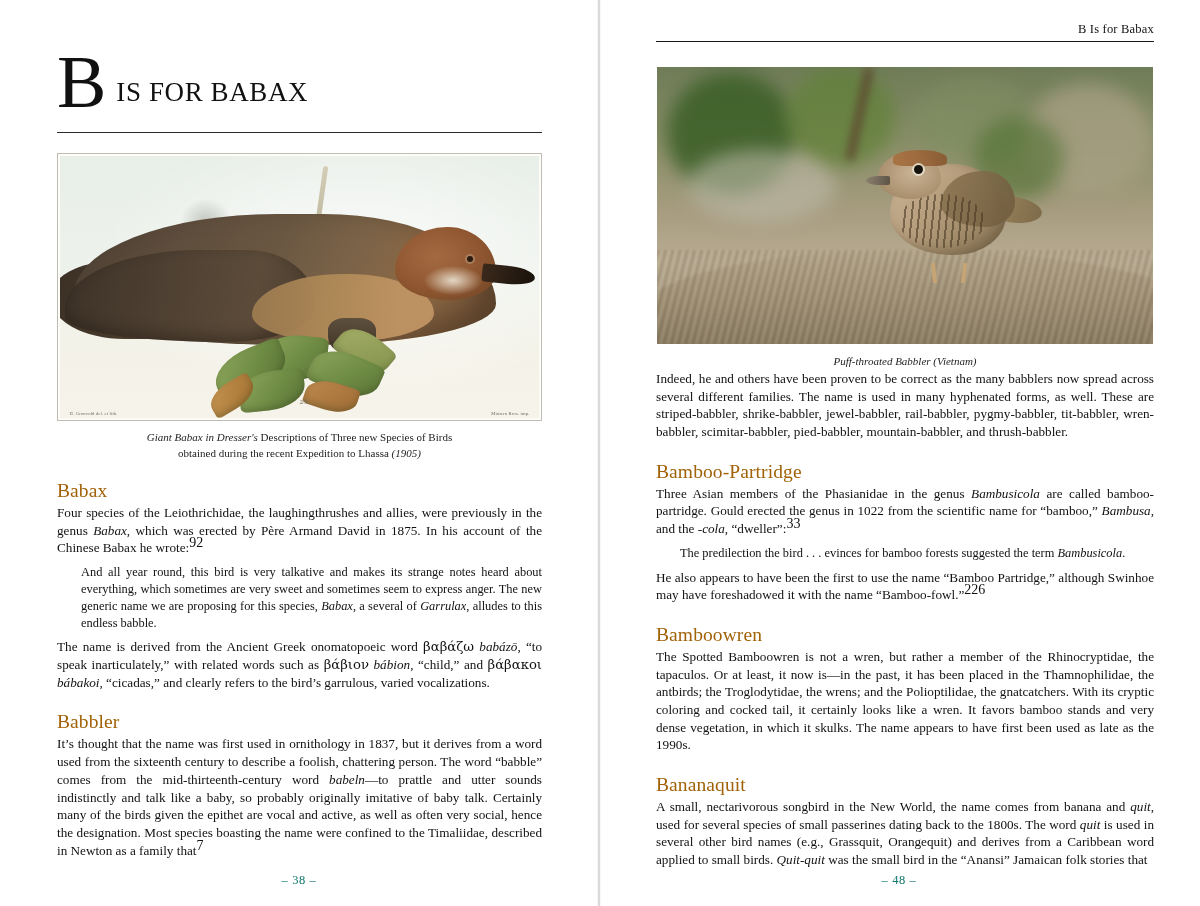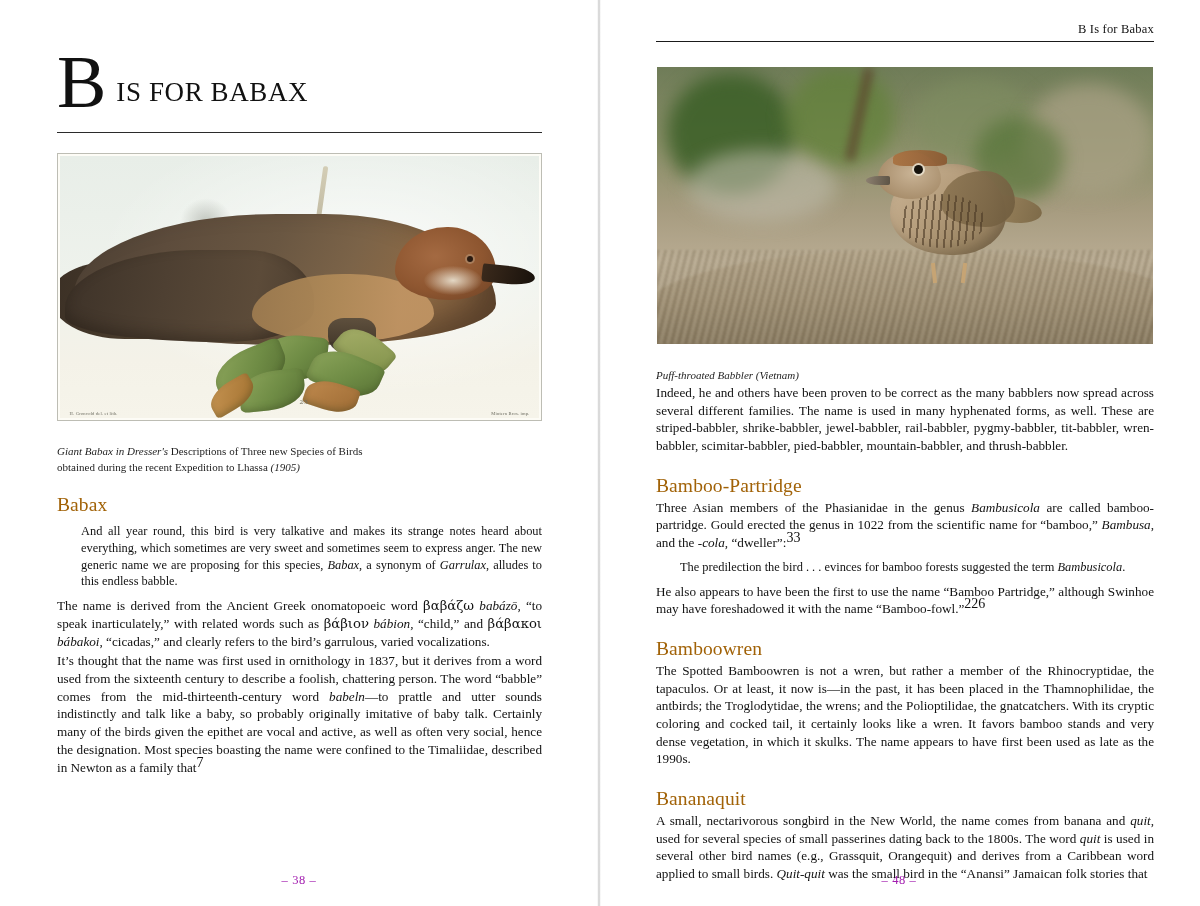--- a/index.html
+++ b/index.html
@@ -335,25 +335,25 @@
   .photo .b-leg {
     position: absolute;
     width: 4px; height: 17%;
     background: #c6a474;
     bottom: -14%;
   }
   .photo .b-leg.l1 { left: 38%; transform: rotate(-6deg); }
   .photo .b-leg.l2 { left: 58%; transform: rotate(7deg); }
 
   .fig-caption {
-    text-align: left;
+    text-align: center;
     font-size: 11px;
     font-style: italic;
     line-height: 1.45;
-    margin-top: 23px;
+    margin-top: 9px;
     color: #1d1d1d;
   }
   .fig-caption .upright { font-style: normal; }
 
   
   .entry-heading {
     font-size: 19.5px;
     font-weight: normal;
     margin: 18px 0 2px 0;
     color: #a16207;
@@ -378,21 +378,21 @@
   sup { font-size: 14px; vertical-align: super; line-height: 0; }
   em { font-style: italic; }
   .greek { font-family: "DejaVu Serif", serif; font-style: normal; }
 
   .folio {
     position: absolute;
     bottom: 18px;
     left: 0; right: 0;
     text-align: center;
     font-size: 12.5px;
-    color: #a21caf;
+    color: #0f766e;
     letter-spacing: .6px;
   }
 </style>
 </head>
 <body>
 
 <div class="spread">
 
   <div class="page page-left">
 
@@ -433,25 +433,27 @@
           </div>
         </div>
       </div>
       <figcaption class="fig-caption">
         <em>Giant Babax in Dresser's</em><span class="upright"> Descriptions of Three new Species of Birds</span><br>
         <span class="upright">obtained during the recent Expedition to Lhassa </span><em>(1905)</em>
       </figcaption>
     </figure>
 
     <h2 class="entry-heading">Babax</h2>
-
-    <blockquote class="quote"><span>And all year round, this bird is very talkative and makes its strange notes heard about everything, which sometimes are very sweet and sometimes seem to express anger. The new generic name we are proposing for this species, </span><em>Babax</em><span>, a synonym of </span><em>Garrulax</em><span>, alludes to this endless babble.</span></blockquote>
+    <p class="body"><span>Four species of the Leiothrichidae, the laughingthrushes and allies, were previously in the genus </span><em>Babax</em><span>, which was erected by Père Armand David in 1875. In his account of the Chinese Babax he wrote:</span><sup>92</sup></p>
+
+    <blockquote class="quote"><span>And all year round, this bird is very talkative and makes its strange notes heard about everything, which sometimes are very sweet and sometimes seem to express anger. The new generic name we are proposing for this species, </span><em>Babax</em><span>, a several of </span><em>Garrulax</em><span>, alludes to this endless babble.</span></blockquote>
 
     <p class="body"><span>The name is derived from the Ancient Greek onomatopoeic word </span><span class="greek">βαβάζω</span> <em>babázō</em><span>, “to speak inarticulately,” with related words such as </span><span class="greek">βάβιον</span> <em>bábion</em><span>, “child,” and </span><span class="greek">βάβακοι</span> <em>bábakoi</em><span>, “cicadas,” and clearly refers to the bird’s garrulous, varied vocalizations.</span></p>
 
+    <h2 class="entry-heading tight">Babbler</h2>
     <p class="body"><span>It’s thought that the name was first used in ornithology in 1837, but it derives from a word used from the sixteenth century to describe a foolish, chattering person. The word “babble” comes from the mid-thirteenth-century word </span><em>babeln</em><span>—to prattle and utter sounds indistinctly and talk like a baby, so probably originally imitative of baby talk. Certainly many of the birds given the epithet are vocal and active, as well as often very social, hence the designation. Most species boasting the name were confined to the Timaliidae, described in Newton as a family that</span><sup>7</sup></p>
 
 
     <div class="folio">– 38 –</div>
   </div>
 
   <div class="gutter"></div>
 
   <div class="page page-right">
 

